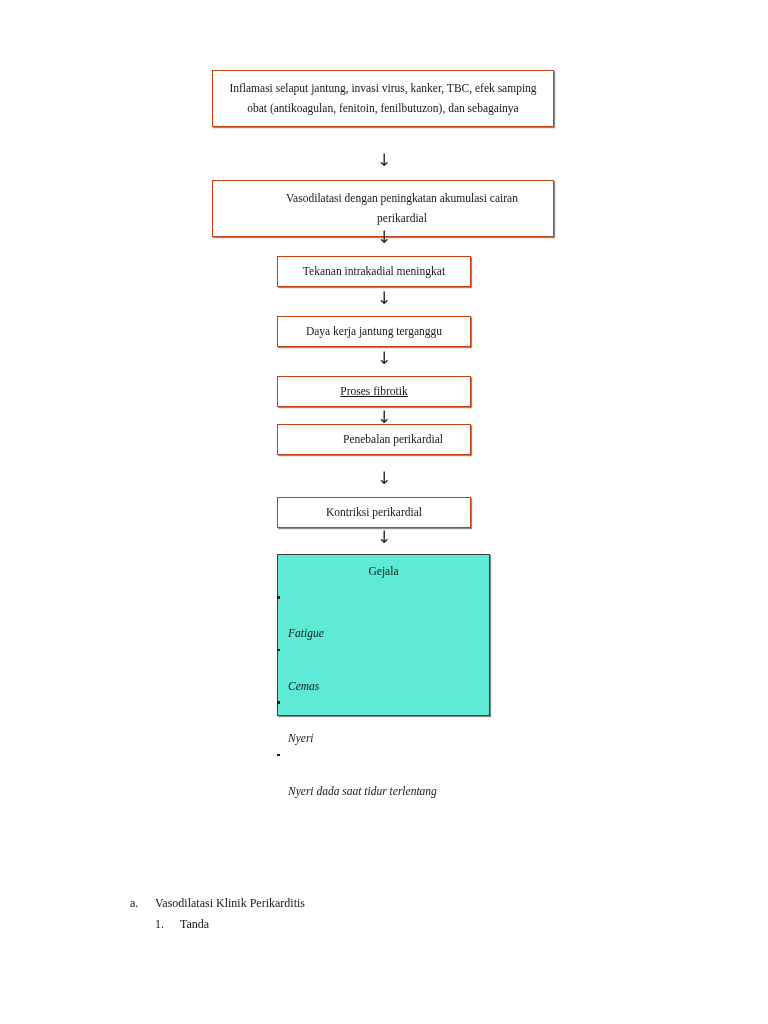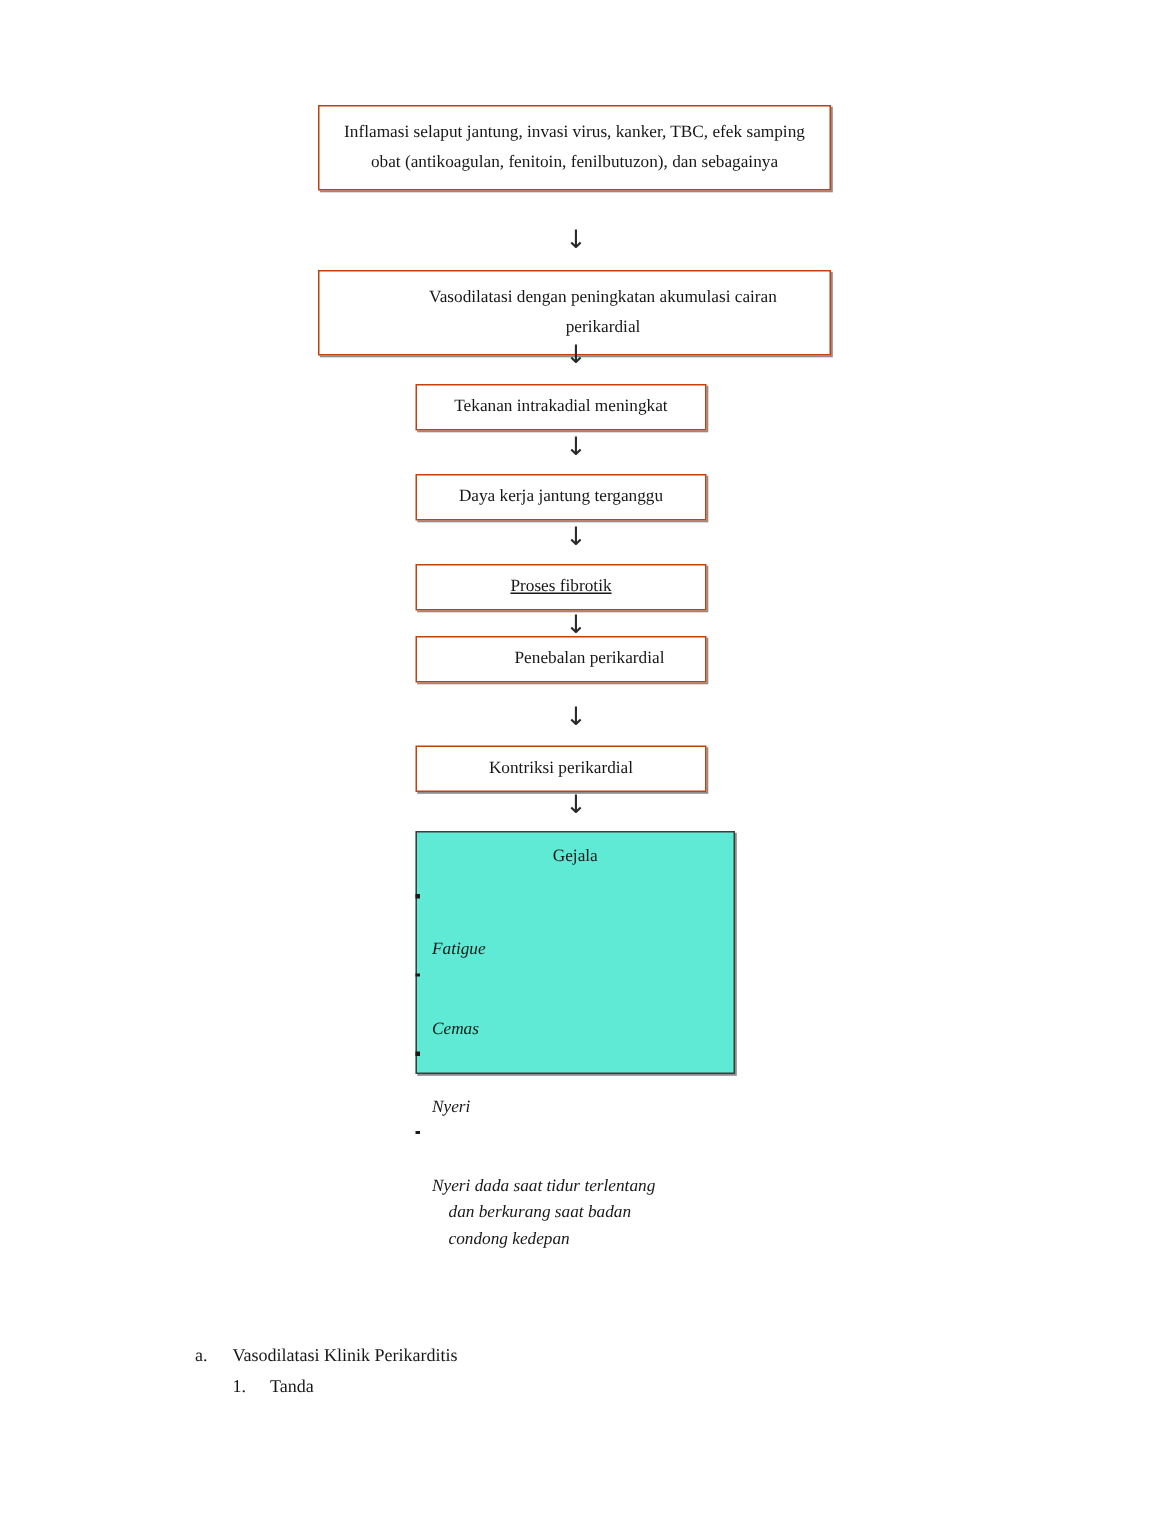--- a/index.html
+++ b/index.html
@@ -215,22 +215,20 @@
           <span class="bullet"></span>
           <span>Cemas</span>
         </li>
         <li class="symptom-item">
           <span class="bullet"></span>
           <span>Nyeri</span>
         </li>
         <li class="symptom-item">
           <span class="bullet"></span>
           <span>Nyeri dada saat tidur terlentang</span>
-          <span class="cont">dan berkurang saat badan
-condong kedepan</span>
         </li>
       </ul>
     </div>
 
   </div>
 
   <div class="outline">
     <div class="outline-row level-1">
       <span class="outline-marker">a.</span>
       <span class="outline-label">Vasodilatasi Klinik Perikarditis</span>

